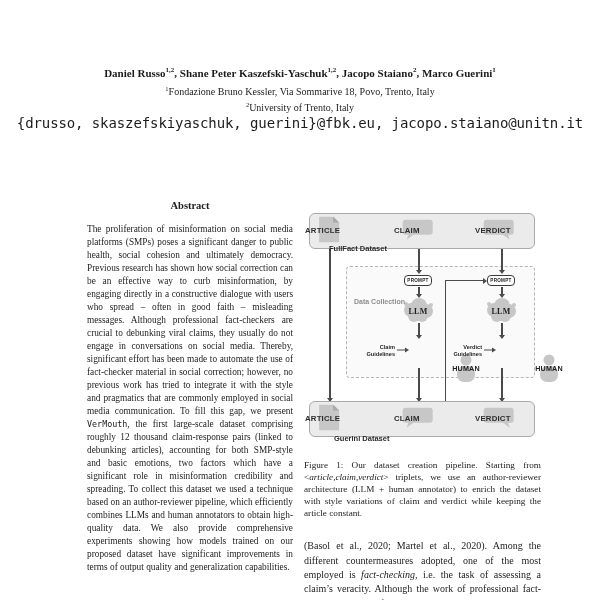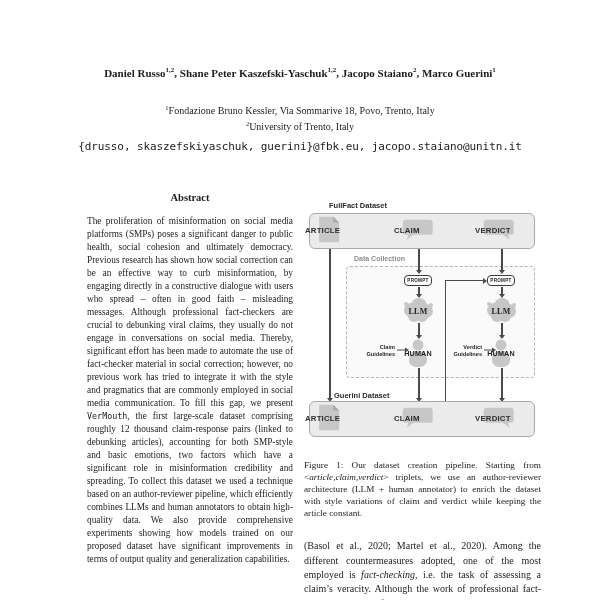--- a/index.html
+++ b/index.html
@@ -12,40 +12,40 @@
   html,body{width:600px; height:600px; overflow:hidden;}
   body{
     background:var(--page-bg); color:var(--text);
     font-family:"Liberation Serif", serif; position:relative;
   }
   .page{position:absolute; inset:0; background:var(--page-bg);}
 
   
   .header{position:absolute; left:0; right:0; top:66px; text-align:center;}
   .title{font-size:13.5px; font-weight:bold; letter-spacing:.1px; margin-bottom:17px;}
-  .authors{font-size:11px; font-weight:bold; margin-bottom:22px;}
+  .authors{font-size:11px; font-weight:bold; margin-bottom:3px;}
   .authors sup{font-size:7px; font-weight:bold;}
   .affils{font-size:10px; line-height:13.5px;}
   .affils sup{font-size:6.5px;}
-  .email{font-family:"DejaVu Sans Mono", monospace; font-size:11px; margin-top:6px; letter-spacing:-0.1px;}
+  .email{font-family:"DejaVu Sans Mono", monospace; font-size:14px; margin-top:0; letter-spacing:-0.1px;}
 
   
-  .col-left{position:absolute; left:87px; top:192px; width:206px;}
+  .col-left{position:absolute; left:87px; top:200px; width:206px;}
   .abs-head{text-align:center; font-weight:bold; font-size:10.5px; margin-bottom:12px;}
   .abs-body{font-size:9.3px; line-height:13px; text-align:justify;}
   .mono{font-family:"DejaVu Sans Mono", monospace; font-size:8.4px;}
   .it{font-style:italic;}
 
   .col-right{position:absolute; left:304px; top:200px; width:237px;}
   .caption{font-size:9.2px; line-height:12.1px; text-align:justify; margin-top:14px;}
   .body-text{font-size:10px; line-height:14.3px; text-align:justify; margin-top:20px;}
 
   
   .fig{position:relative; width:237px; height:245px; font-family:"Liberation Sans", sans-serif;}
-  .fig-label{position:absolute; font-weight:bold; font-size:7.5px; color:#2a2a2a; z-index:4; white-space:nowrap;}
+  .fig-label{position:absolute; font-weight:bold; font-size:7.5px; color:#2a2a2a; z-index:4; white-space:nowrap;margin-top:43px;}
   .fig-label.muted{color:var(--muted-label); font-size:7px;}
   .dataset-box{position:absolute; left:5px; width:226px; height:36px;
     background:var(--box-fill); border:1px solid var(--box-border); border-radius:6px; z-index:3;}
   .dash-box{position:absolute; left:42px; top:66px; width:189px; height:112px;
     background:var(--dash-fill); border:1px dashed var(--dash-border); border-radius:4px; z-index:1;}
   .fig-item{position:absolute; top:0; width:50px; height:34px; text-align:left; z-index:4;}
   .fig-item svg{position:absolute; left:50%; top:50%; transform:translate(-54%,-56%); color:var(--icon-gray);}
   .fig-item .lbl{position:relative; z-index:2; font-weight:bold; font-size:7.8px; line-height:34px; color:#2e2e2e; letter-spacing:.2px;}
   .vline{position:absolute; width:1.5px; background:var(--arrow); z-index:2;}
   .hline{position:absolute; height:1.5px; background:var(--arrow); z-index:2;}
@@ -53,21 +53,21 @@
     border-left:3px solid transparent; border-right:3px solid transparent; border-top:4.5px solid var(--arrow);}
   .head-right{position:absolute; width:0; height:0; z-index:2;
     border-top:3px solid transparent; border-bottom:3px solid transparent; border-left:4.5px solid var(--arrow);}
   .prompt{position:absolute; top:75px; width:28px; height:11px; background:#fff;
     border:1px solid #3a3a3a; border-radius:4px; z-index:3;
     font-weight:bold; font-size:4.6px; line-height:9px; text-align:center; letter-spacing:.3px; color:#222;}
   .node{position:absolute; width:40px; height:28px; text-align:center; z-index:3;}
   .node svg{position:absolute; left:50%; top:50%; transform:translate(-50%,-50%); color:var(--icon-gray);}
   .node .lbl{position:relative; z-index:2; font-weight:bold; color:#1f1f1f; letter-spacing:.2px;}
   .node.llm{top:97px;font-family:Liberation Serif, serif;} .node.llm .lbl{font-size:8px; line-height:30px;}
-  .node.human{top:139px;} .node.human .lbl{font-size:7.2px; line-height:30px;}
+  .node.human{top:154px;margin-left:48px;} .node.human .lbl{font-size:7.2px; line-height:30px;}
   .guide{position:absolute; width:34px; font-weight:bold; font-size:5.6px; line-height:6.6px;
     text-align:right; color:#1f1f1f; z-index:3;}
   .mini-arrow{position:absolute; z-index:3;}
 </style>
 </head>
 <body>
 
 <div class="page">
 
   <div class="header">

